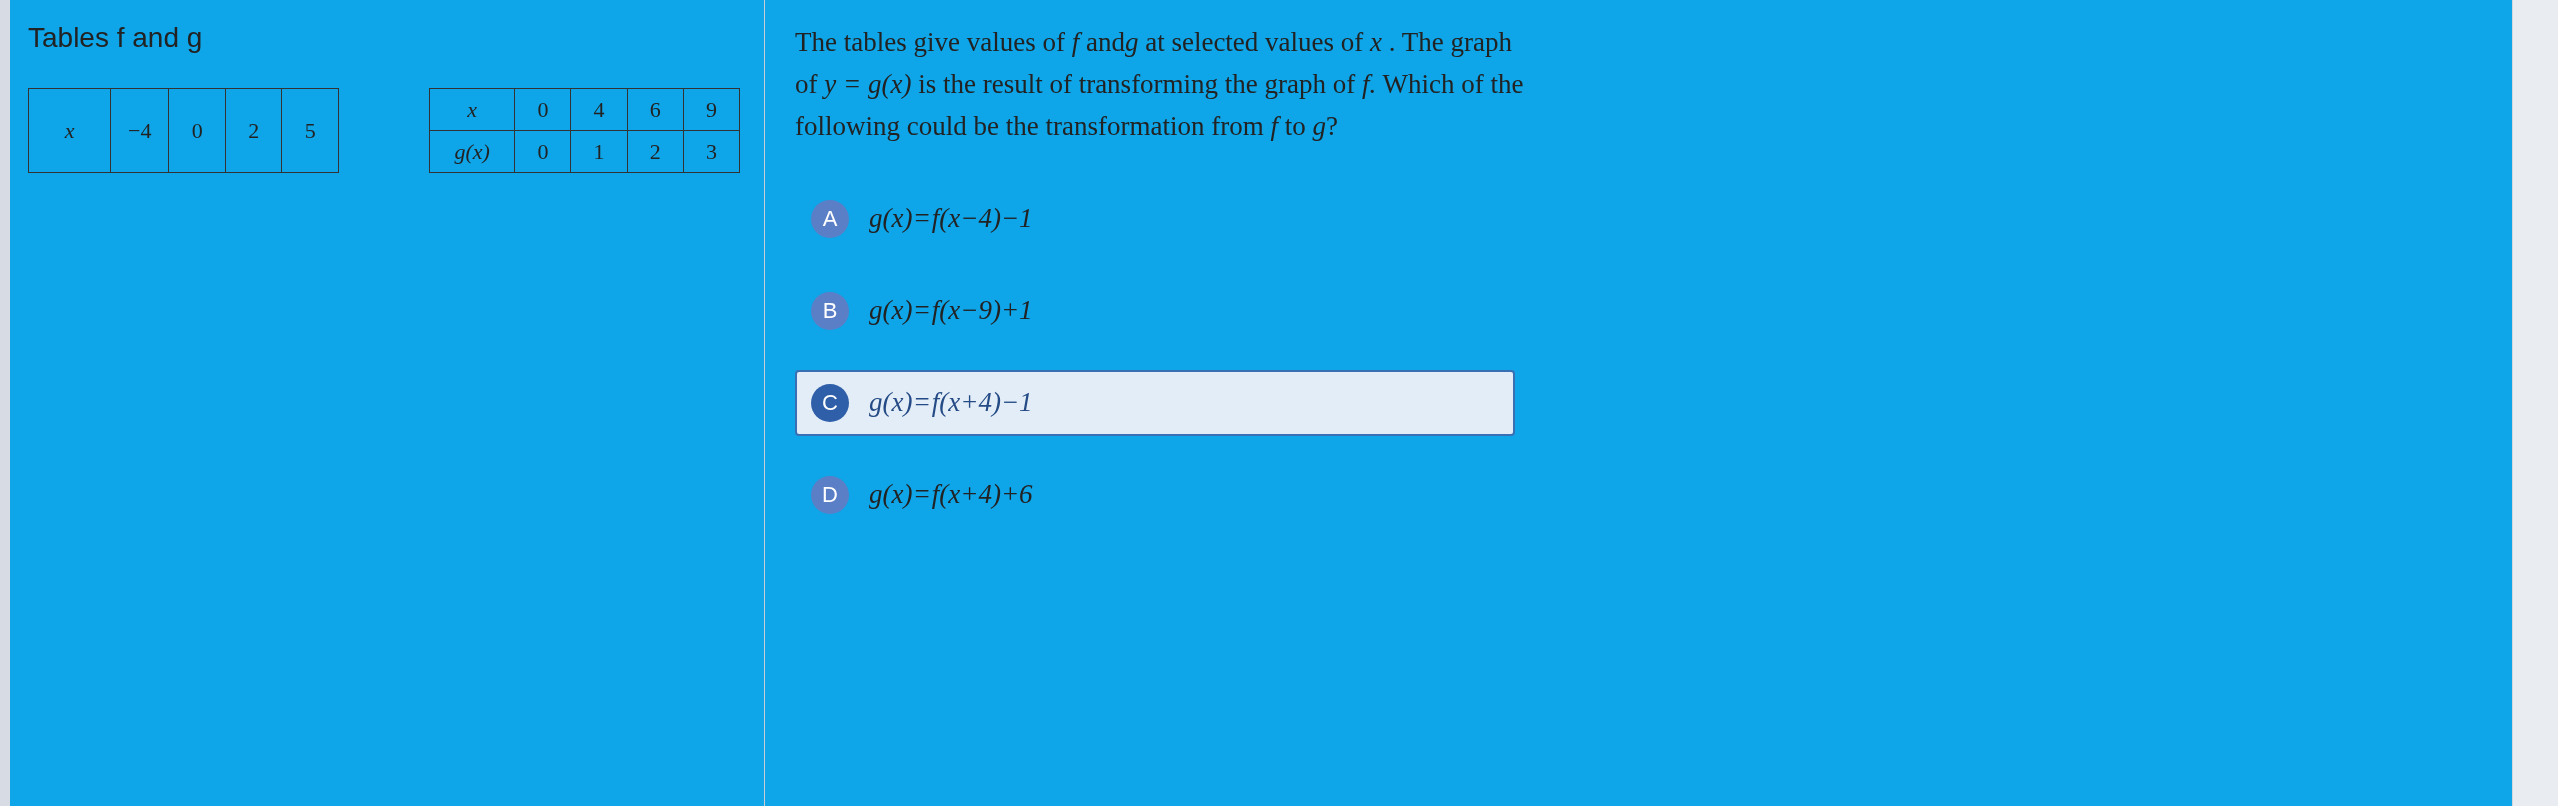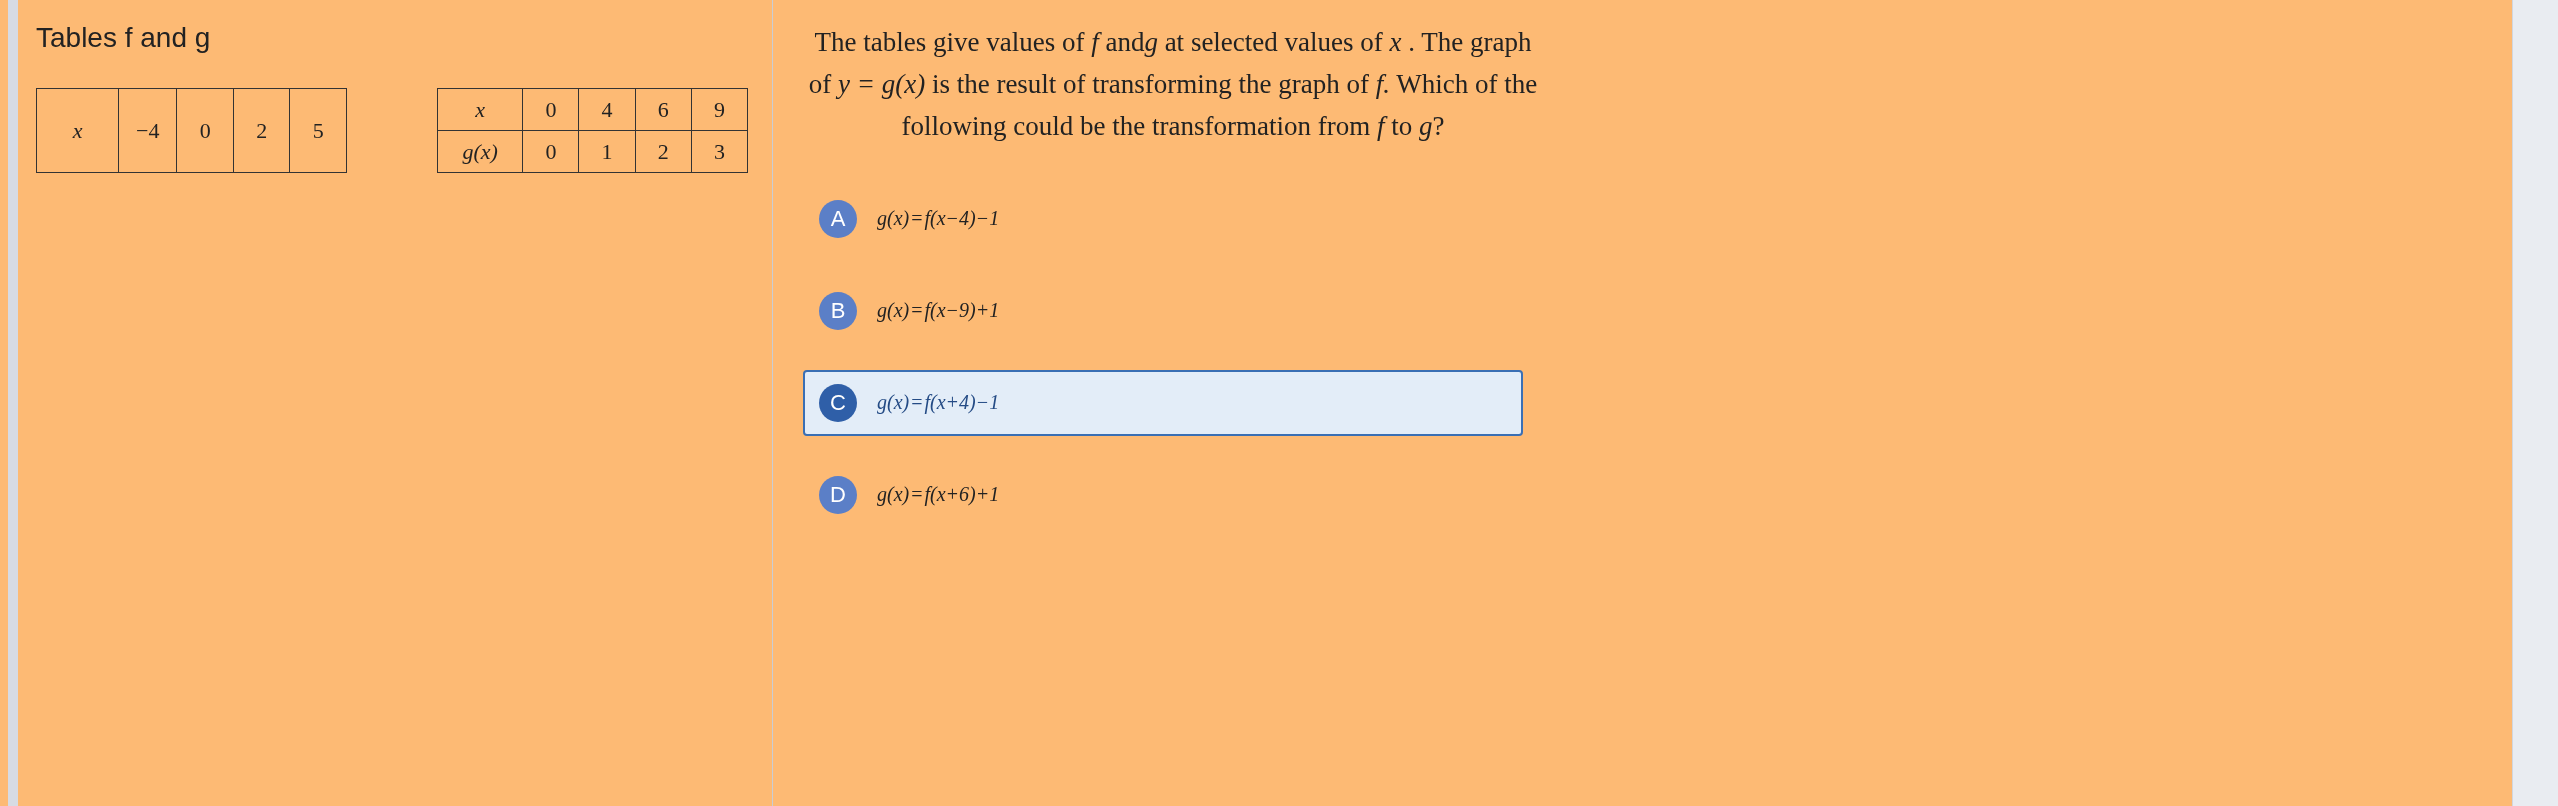--- a/index.html
+++ b/index.html
@@ -4,26 +4,25 @@
 <style>
   * { box-sizing: border-box; }
   body {
     margin: 0;
     font-family: "Times New Roman", Times, serif;
     font-size: 24px;
     color: #222;
     background: #e9ecf1;
   }
   .page {
-    background: #fdba74;
+    background: #0ea5e9;
     width: 2558px;
     height: 806px;
     display: flex;
     position: relative;
-    padding-left: 8px;
   }
   .left-strip {
     width: 10px;
     background: #d7dbe3;
     flex-shrink: 0;
   }
   .left-panel {
     flex: 0 0 750px;
     padding: 22px 20px 20px 18px;
   }
@@ -63,21 +62,20 @@
     margin: 0 4px;
   }
   .right-panel {
     flex: 1;
     padding: 22px 40px 20px 26px;
   }
   .question-text {
     font-size: 27px;
     line-height: 1.55;
     max-width: 740px;
-    text-align: center;
   }
   .question-text .mi { font-style: italic; }
   .choices {
     margin-top: 38px;
     max-width: 720px;
   }
   .choice {
     display: flex;
     align-items: center;
     gap: 20px;
@@ -101,21 +99,21 @@
     font-size: 22px;
     display: flex;
     align-items: center;
     justify-content: center;
     flex-shrink: 0;
   }
   .choice.selected .letter {
     background: #2f5fa8;
   }
   .choice .formula {
-    font-size: 20px;
+    font-size: 27px;
     font-style: italic;
   }
   .choice .formula .op { font-style: normal; padding: 0 2px; }
   .choice.selected .formula { color: #244b85; }
   .right-edge {
     width: 46px;
     background: #e9ecf1;
     flex-shrink: 0;
     border-left: 1px solid #d2d6dd;
   }
@@ -193,21 +191,21 @@
       <div class="choice selected">
         <div class="letter">C</div>
         <div class="formula">
           <span>g(x)</span><span class="op">=</span><span>f(x+4)−1</span>
         </div>
       </div>
 
       <div class="choice">
         <div class="letter">D</div>
         <div class="formula">
-          <span>g(x)</span><span class="op">=</span><span>f(x+6)+1</span>
+          <span>g(x)</span><span class="op">=</span><span>f(x+4)+6</span>
         </div>
       </div>
 
     </div>
   </div>
 
   <div class="right-edge"></div>
 </div>
 
 </body></html>

